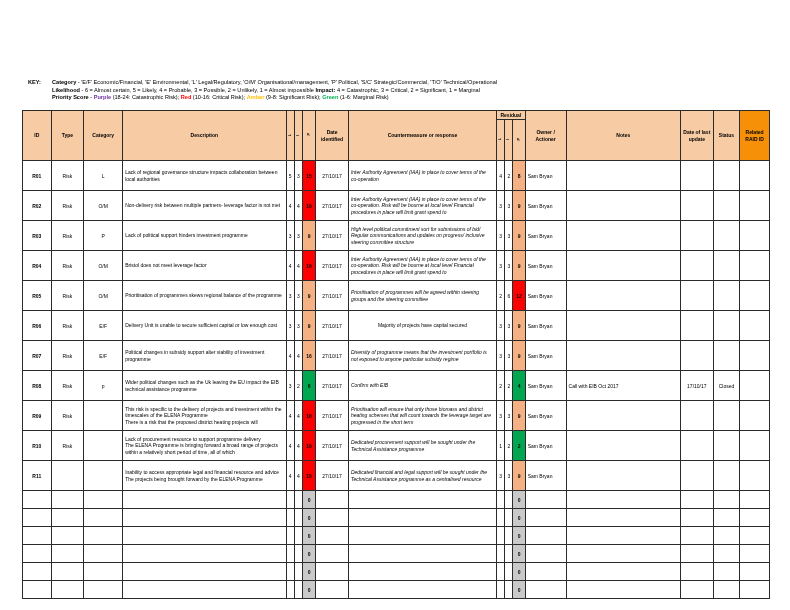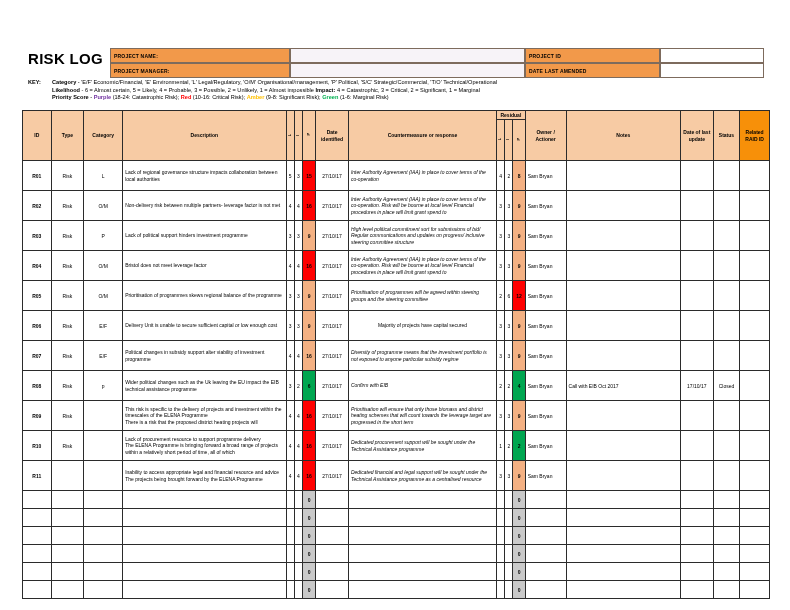--- a/index.html
+++ b/index.html
@@ -94,38 +94,20 @@
   .sc-red{background:#FF0000;color:#FF0000;}
   .sc-amber{background:#F4B183;color:#F4B183;}
   .sc-green{background:#00A650;color:#00A650;}
   .sc-grey{background:#C9C9C9;color:#8a8a8a;}
 </style>
 </head>
 <body>
 
 <div class="page">
 
-  <div class="topbar">
-    <div class="logtitle">RISK LOG</div>
-
-    <div class="hdrgrid">
-      <div class="hdrrow">
-        <div class="hcell lbl w-lbl">PROJECT NAME:</div>
-        <div class="hcell val2 w-val"></div>
-        <div class="hcell lbl w-lbl2">PROJECT ID</div>
-        <div class="hcell val w-val2"></div>
-      </div>
-      <div class="hdrrow">
-        <div class="hcell lbl w-lbl">PROJECT MANAGER:</div>
-        <div class="hcell val2 w-val"></div>
-        <div class="hcell lbl w-lbl2">DATE LAST AMENDED</div>
-        <div class="hcell val w-val2"></div>
-      </div>
-    </div>
-  </div>
 
   <div class="keyblock">
     <div class="keyrow">
       <div class="keyword">KEY:</div>
       <div class="keylines">
         <div><span class="b">Category</span><span> -  'E/F' Economic/Financial, 'E' Environmental, 'L' Legal/Regulatory, 'O/M' Organisational/management, 'P' Political, 'S/C' Strategic/Commercial, 'T/O' Technical/Operational</span></div>
         <div><span class="b">Likelihood</span><span> - 6 = Almost certain, 5 = Likely, 4 = Probable, 3 = Possible, 2 = Unlikely, 1 = Almost impossible </span><span class="b">Impact:</span><span> 4 = Catastrophic, 3 = Critical, 2 = Significant, 1 = Marginal</span></div>
         <div><span class="b">Priority Score</span><span> - </span><span class="c-purple">Purple</span><span> (18-24: Catastrophic Risk); </span><span class="c-red">Red</span><span> (10-16: Critical Risk); </span><span class="c-amber">Amber</span><span> (9-8: Significant Risk); </span><span class="c-green">Green</span><span> (1-6: Marginal Risk)</span></div>
       </div>
     </div>

